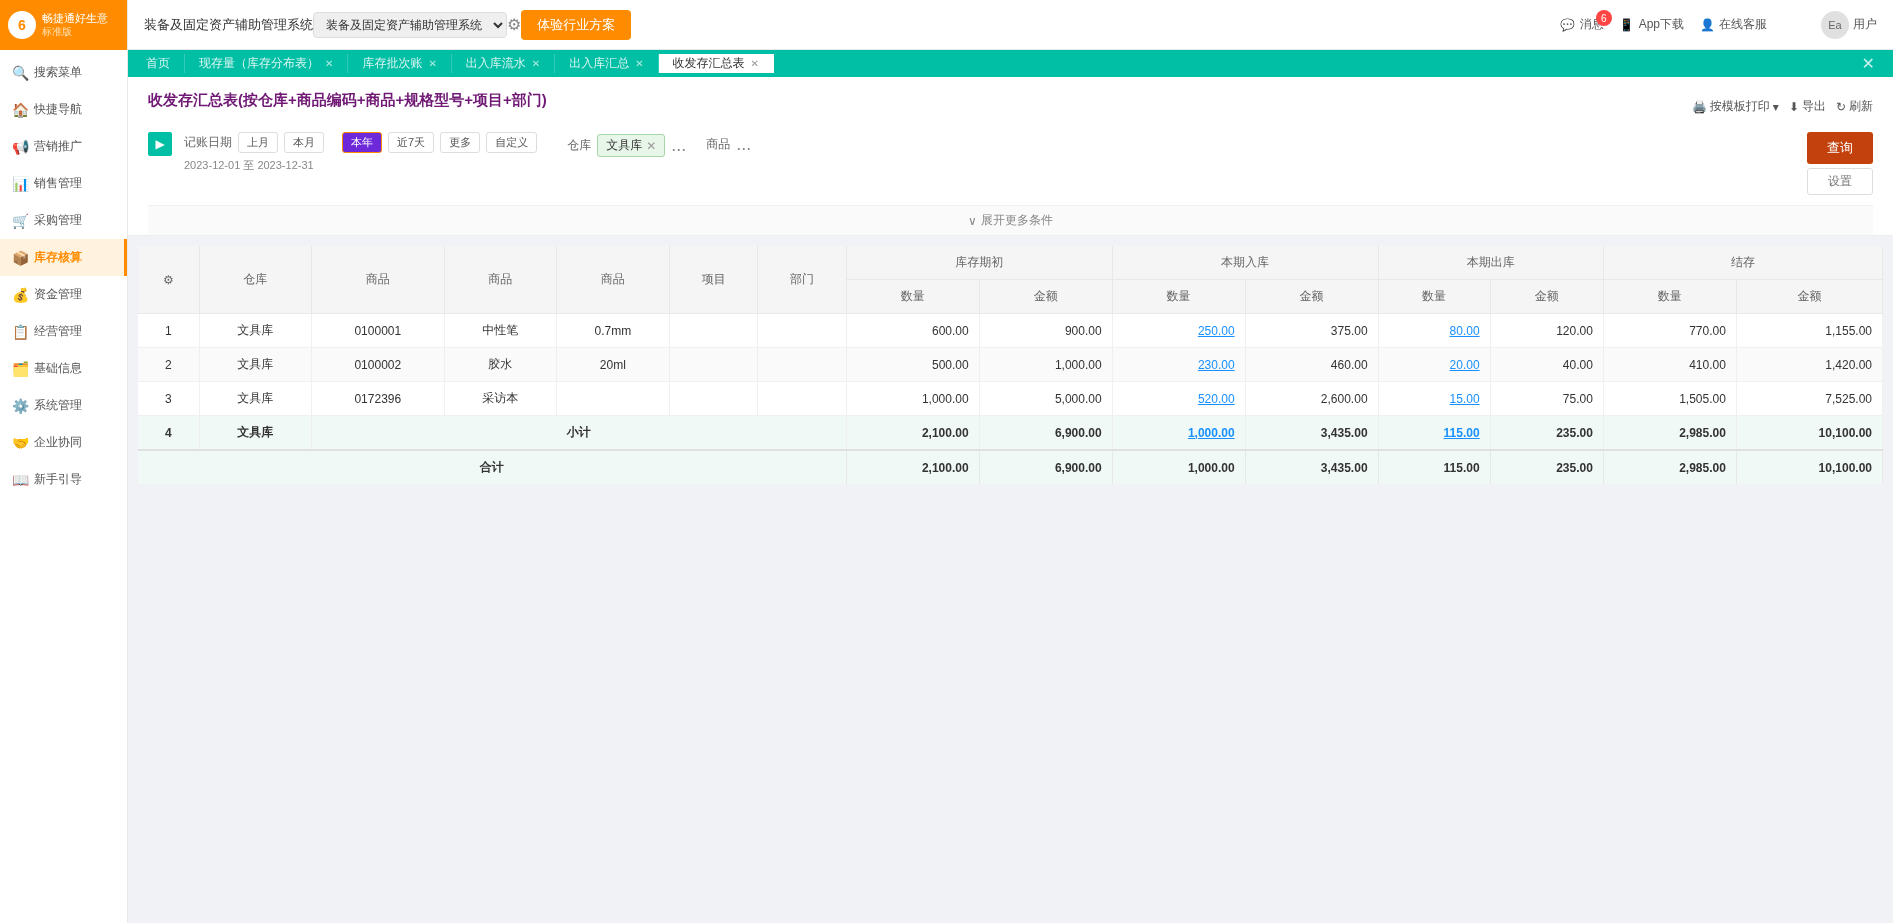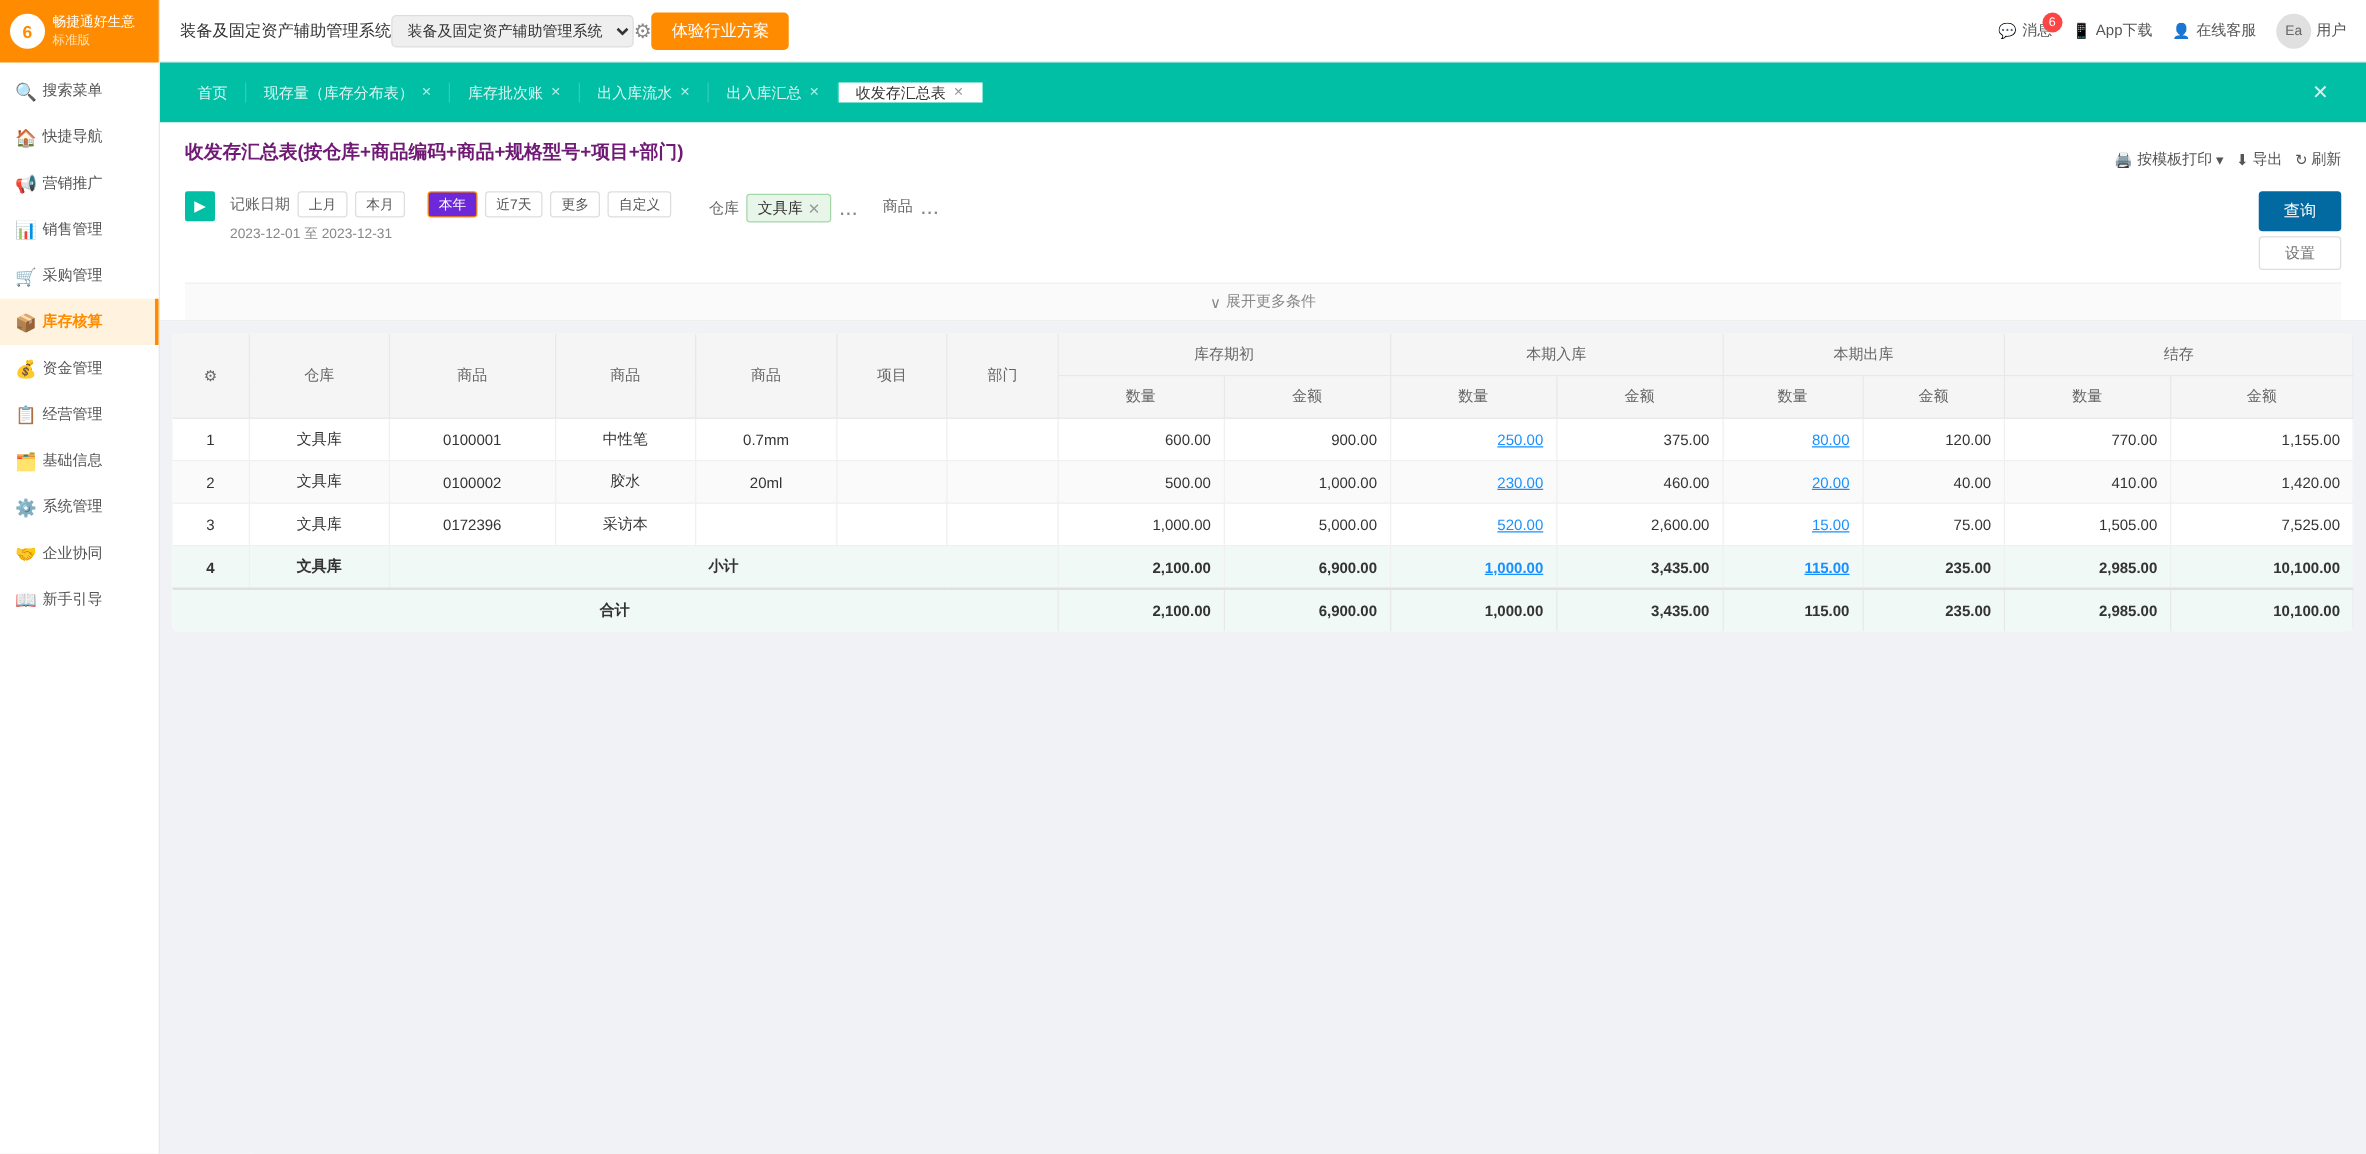--- a/index.html
+++ b/index.html
@@ -21,24 +21,24 @@
 
     
     .topbar { background: #fff; height: 50px; display: flex; align-items: center; padding: 0 16px; border-bottom: 1px solid #e8e8e8; gap: 0; }
     .topbar-title { font-size: 13px; color: #333; }
     .topbar-select { border: 1px solid #ddd; padding: 4px 8px; border-radius: 4px; font-size: 12px; color: #333; }
     .topbar-gear { color: #888; cursor: pointer; font-size: 16px; }
     .topbar-btn { background: #ff8c00; color: #fff; border: none; padding: 6px 16px; border-radius: 4px; cursor: pointer; font-size: 13px; }
     .topbar-right { margin-left: auto; display: flex; align-items: center; gap: 16px; }
     .topbar-right-item { display: flex; align-items: center; gap: 4px; color: #555; font-size: 12px; cursor: pointer; position: relative; }
     .badge { background: #ff4444; color: #fff; border-radius: 50%; width: 16px; height: 16px; font-size: 10px; display: flex; align-items: center; justify-content: center; position: absolute; top: -6px; right: -8px; }
-    .user-avatar { width: 28px; height: 28px; background: #e0e0e0; border-radius: 50%; display: flex; align-items: center; justify-content: center; font-size: 11px; color: #666; }
-
-    
-    .tabbar { background: #00bfa5; display: flex; align-items: center; height: 48px; padding: 16px; }
+    .user-avatar { width: 28px; height: 28px; background: #e0e0e0; border-radius: 50%; display: flex; align-items: center; justify-content: center; font-size: 11px; color: #666; margin-left: 38px; }
+
+    
+    .tabbar { background: #00bfa5; display: flex; align-items: center; height: 27px; padding: 4px; }
     .tab { display: flex; align-items: center; gap: 4px; padding: 0 14px; height: 100%; color: rgba(255,255,255,0.85); font-size: 12px; cursor: pointer; border-right: 1px solid rgba(255,255,255,0.2); white-space: nowrap; }
     .tab.active { background: #fff; color: #333; font-weight: 500; }
     .tab-close { font-size: 10px; color: inherit; margin-left: 2px; }
     .tab-close-white { color: rgba(255,255,255,0.7); }
     .tab-close-dark { color: #999; }
     .tabbar-close { margin-left: auto; padding: 0 14px; color: rgba(255,255,255,0.8); cursor: pointer; font-size: 16px; }
 
     
     .content { flex: 1; overflow: auto; background: #f0f2f5; padding: 0; }
     .page-title { font-size: 15px; font-weight: bold; color: #701a75; margin-bottom: 12px; }
@@ -58,21 +58,21 @@
     thead tr th { background: #f5f5f5; color: #666; padding: 8px 10px; text-align: center; border-bottom: 1px solid #e8e8e8; border-right: 1px solid #e8e8e8; font-weight: normal; white-space: nowrap; }
     thead tr:first-child th { background: #f5f5f5; }
     tbody tr td { padding: 8px 10px; border-bottom: 1px solid #f0f0f0; border-right: 1px solid #f0f0f0; text-align: center; color: #333; white-space: nowrap; }
     tbody tr:nth-child(even) { background: #fafafa; }
     tbody tr.subtotal { background: #f0f9f6; font-weight: bold; }
     tbody tr.subtotal td { color: #333; }
     .link-text { color: #1890ff; text-decoration: underline; cursor: pointer; }
     tfoot tr td { padding: 8px 10px; background: #f0f9f6; font-weight: bold; border-top: 2px solid #e0e0e0; text-align: center; color: #333; border-right: 1px solid #e8e8e8; }
     .num-right { text-align: right; }
     .top-action-link { color: #555; font-size: 12px; cursor: pointer; display: flex; align-items: center; gap: 3px; }
-    .query-btn { background: #0369a1; color: #fff; border: none; padding: 7px 20px; border-radius: 3px; cursor: pointer; font-size: 13px; }
+    .query-btn { background: #c2410c; color: #fff; border: none; padding: 7px 20px; border-radius: 3px; cursor: pointer; font-size: 13px; }
     .settings-btn { background: #fff; color: #737373; border: 1px solid #ddd; padding: 4px 12px; border-radius: 3px; cursor: pointer; font-size: 12px; }
   </style>
 </head>
 <body>
 
 <div class="sidebar">
   <div class="sidebar-logo">
     <div class="sidebar-logo-icon">6</div>
     <div>
       <div class="sidebar-logo-text">畅捷通好生意</div>

